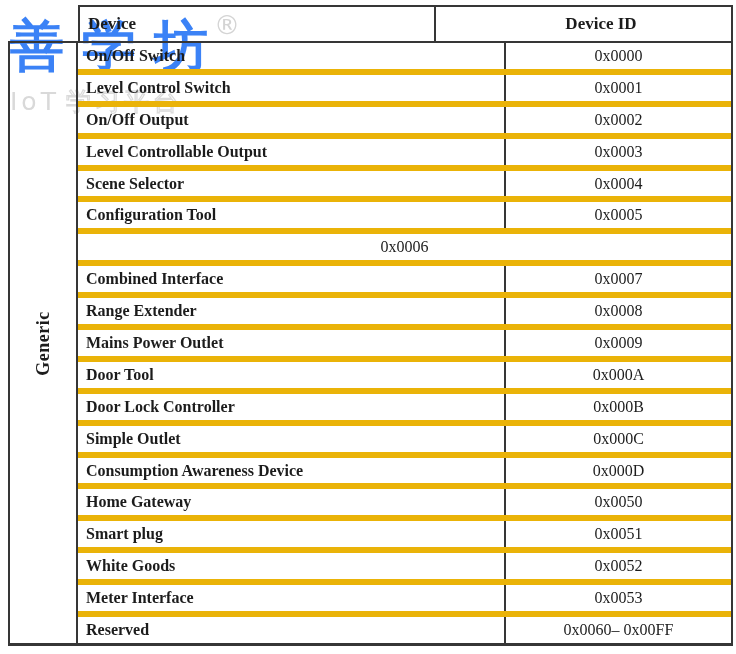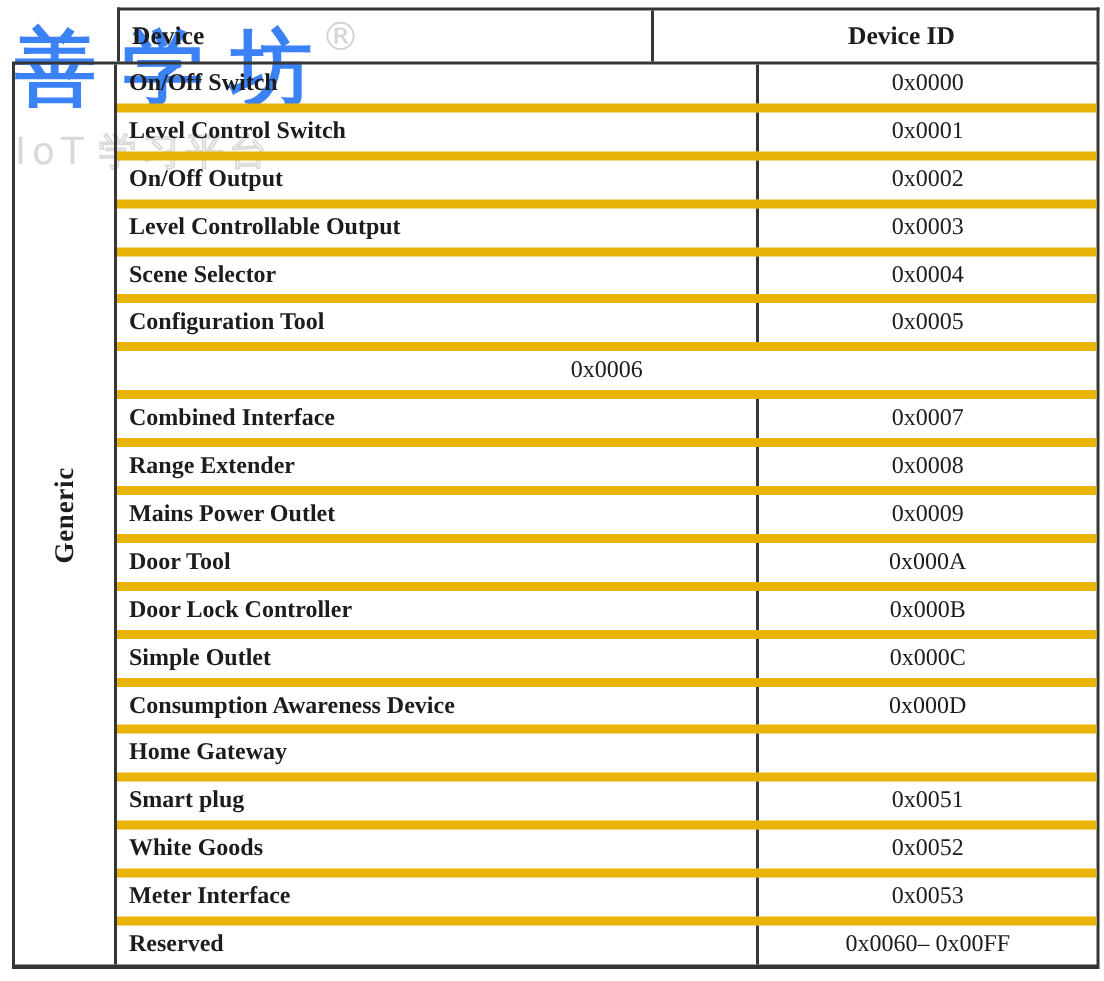--- a/index.html
+++ b/index.html
@@ -164,20 +164,21 @@
     <div class="cell-id">0x000C</div>
   </div>
 
   <div class="row">
     <div class="cell-device">Consumption Awareness Device</div>
     <div class="cell-id">0x000D</div>
   </div>
 
   <div class="row">
     <div class="cell-device">Home Gateway</div>
+    <div class="cell-id">0x0050</div>
   </div>
 
   <div class="row">
     <div class="cell-device">Smart plug</div>
     <div class="cell-id">0x0051</div>
   </div>
 
   <div class="row">
     <div class="cell-device">White Goods</div>
     <div class="cell-id">0x0052</div>

